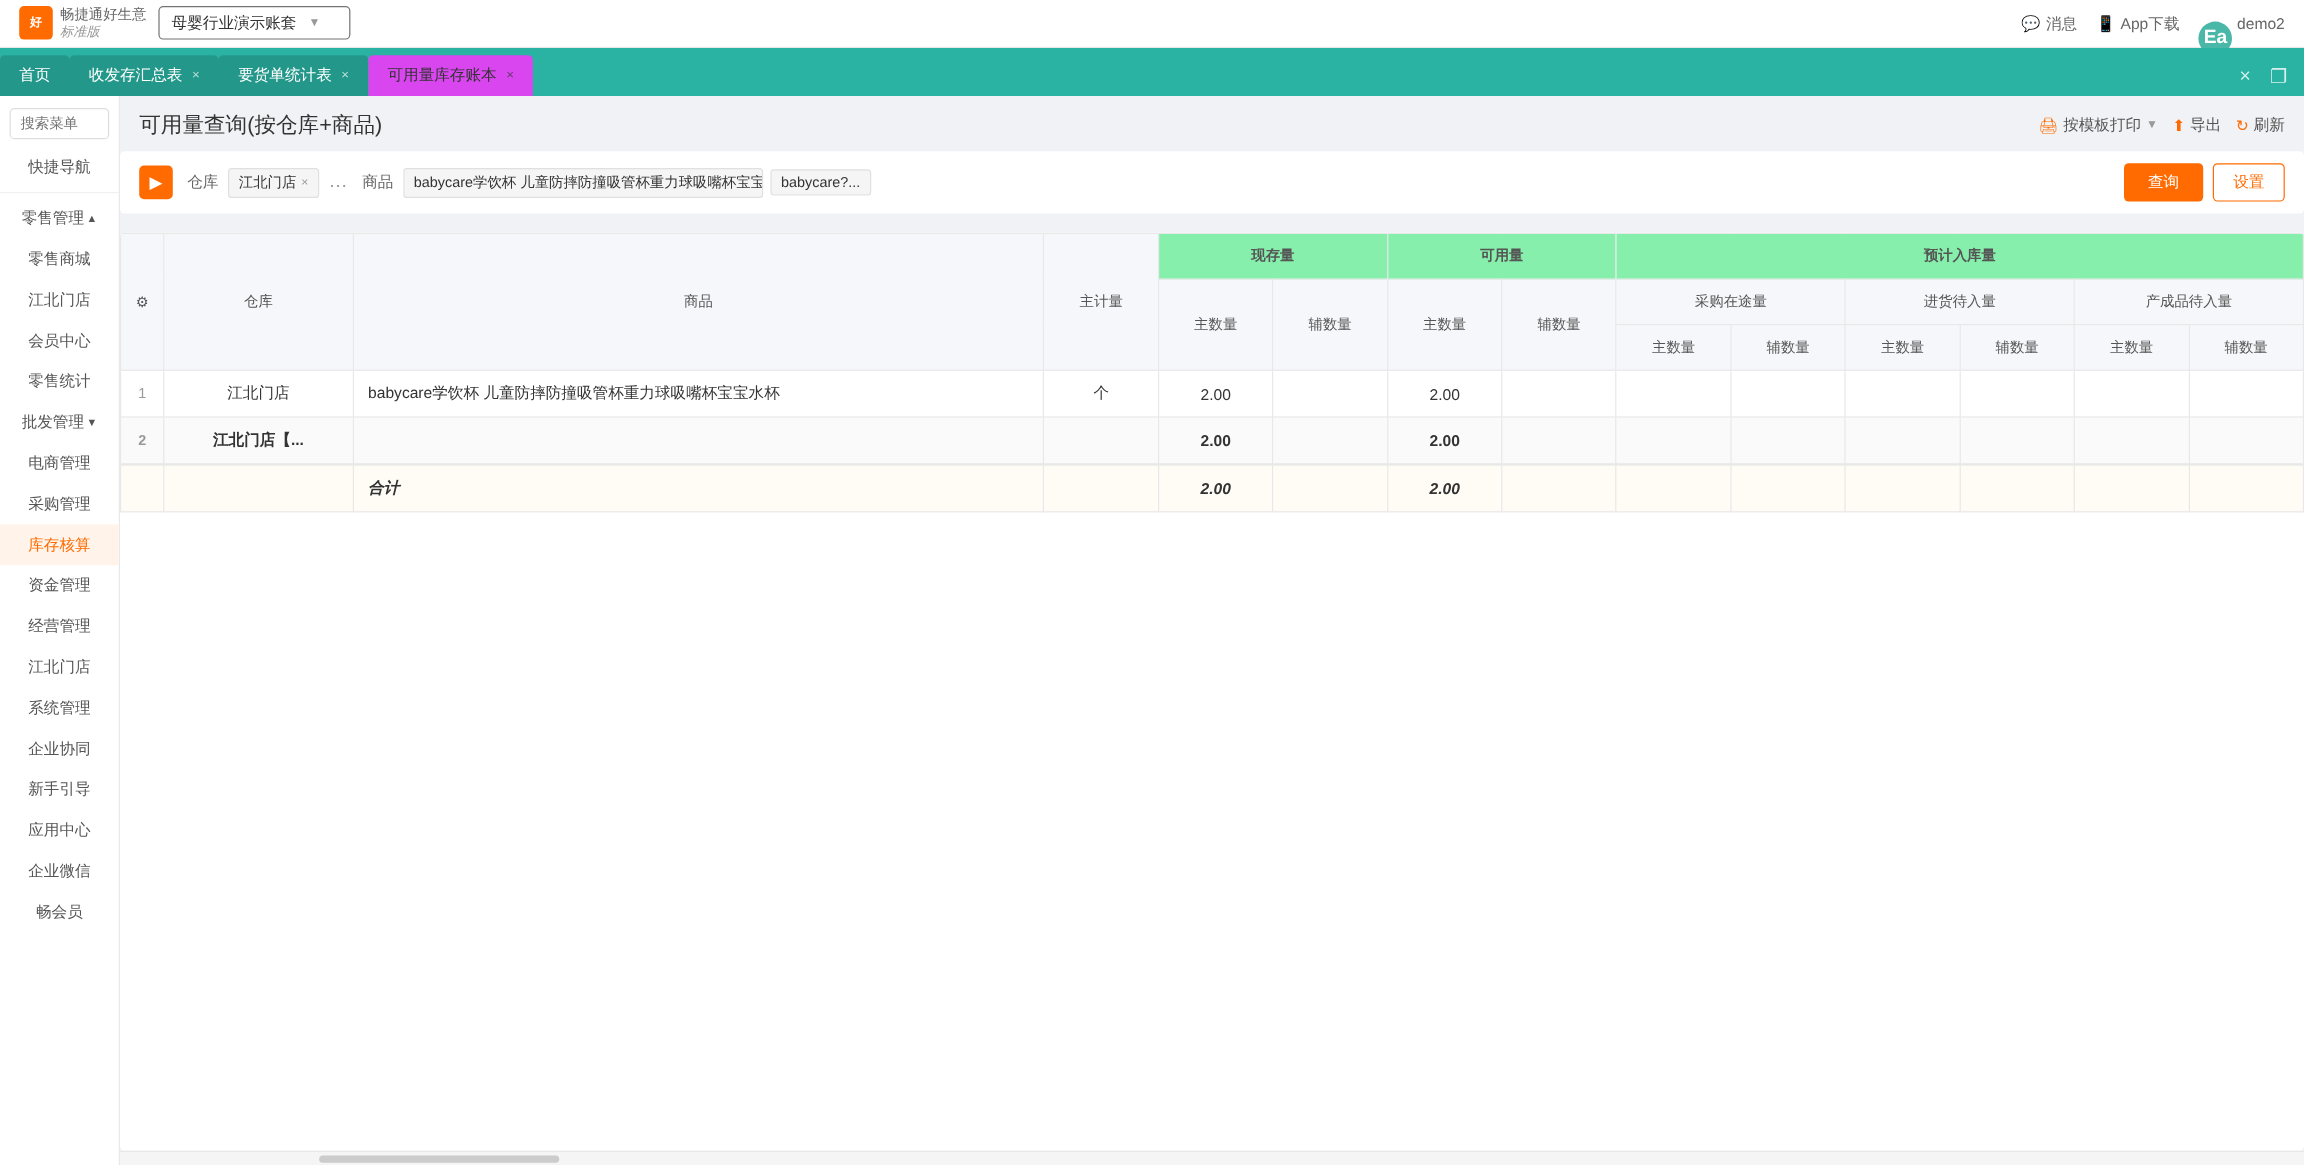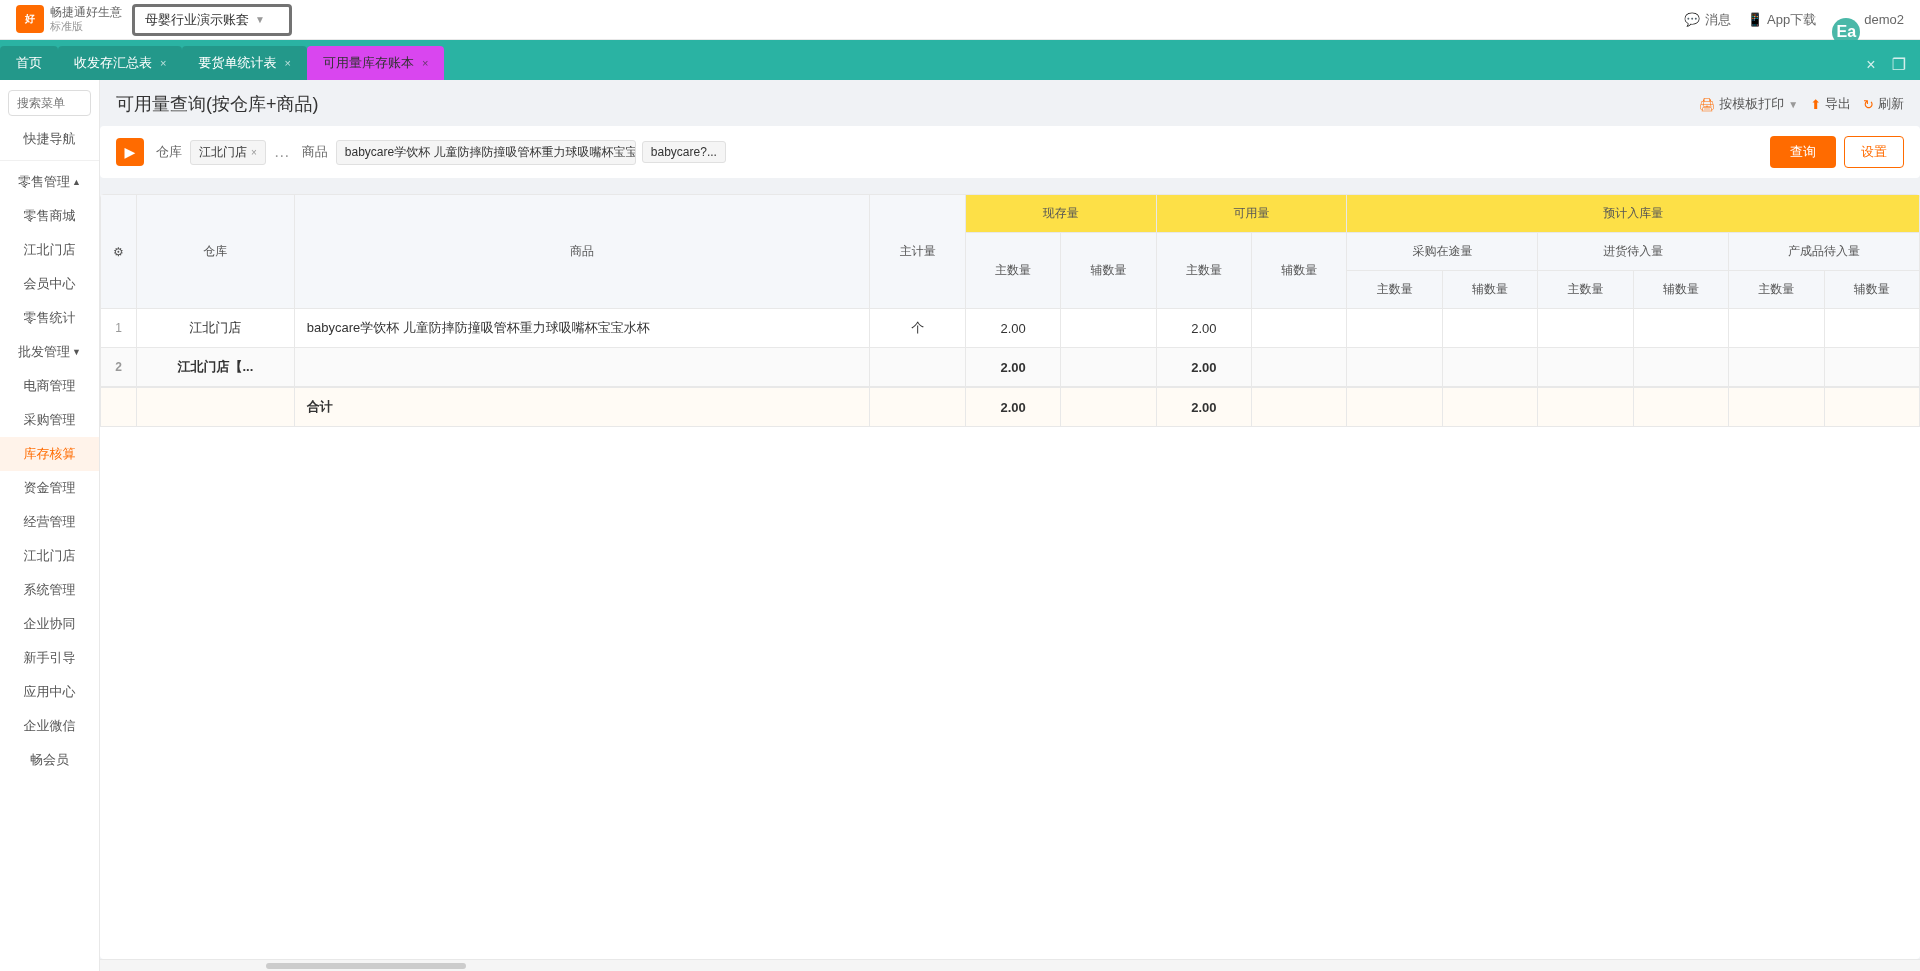--- a/index.html
+++ b/index.html
@@ -4,22 +4,22 @@
   <style>
     * { box-sizing: border-box; margin: 0; padding: 0; }
     body { font-family: 'Microsoft YaHei', Arial, sans-serif; font-size: 13px; color: #333; background: #f0f2f5; display: flex; flex-direction: column; height: 971px; overflow: hidden; }
 
     
     .top-bar { height: 40px; background: #fff; border-bottom: 1px solid #e8e8e8; display: flex; align-items: center; justify-content: space-between; padding: 0 16px; flex-shrink: 0; }
     .top-bar-left { display: flex; align-items: center; gap: 10px; }
     .brand-logo { display: flex; align-items: center; gap: 6px; }
     .brand-icon { width: 28px; height: 28px; background: #ff6b00; border-radius: 4px; display: flex; align-items: center; justify-content: center; color: white; font-size: 10px; font-weight: bold; }
     .brand-text { font-size: 12px; color: #666; line-height: 1.2; }
-    .edition-badge { font-size: 11px; color: #999; }
-    .industry-selector { border: 3px solid #737373; border-radius: 4px; padding: 4px 24px 4px 10px; font-size: 13px; color: #333; background: white; position: relative; cursor: pointer; display: flex; align-items: center; gap: 4px; min-width: 160px; }
+    .edition-badge { font-size: 11px; color: #999; font-style: italic; }
+    .industry-selector { border: 1px solid #737373; border-radius: 4px; padding: 4px 24px 4px 10px; font-size: 13px; color: #333; background: white; position: relative; cursor: pointer; display: flex; align-items: center; gap: 4px; min-width: 160px; }
     .top-bar-right { display: flex; align-items: center; gap: 16px; }
     .top-bar-action { display: flex; align-items: center; gap: 4px; color: #666; font-size: 13px; cursor: pointer; }
     .user-avatar { width: 28px; height: 28px; border-radius: 50%; background: #4ab8a8; display: flex; align-items: center; justify-content: center; color: white; font-size: 16px; font-weight: bold; margin-top: 24px; }
 
     
     .nav-tabs { height: 40px; background: #2ab3a3; display: flex; align-items: flex-end; padding: 0 0 0 0; flex-shrink: 0; position: relative; }
     .nav-tab { height: 34px; padding: 0 16px; display: flex; align-items: center; gap: 6px; font-size: 13px; cursor: pointer; border-radius: 4px 4px 0 0; margin-top: 6px; position: relative; color: rgba(255,255,255,0.85); }
     .nav-tab.active { background: #d946ef; color: #333; font-weight: 500; }
     .nav-tab.inactive { background: rgba(0,0,0,0.15); color: white; margin-top: 36px; }
     .nav-tab .close-btn { font-size: 11px; color: inherit; opacity: 0.7; cursor: pointer; margin-left: 2px; }
@@ -59,26 +59,26 @@
     .btn-query { background: #ff6b00; color: white; border: none; border-radius: 4px; padding: 6px 20px; font-size: 13px; cursor: pointer; }
     .btn-settings { background: white; color: #ff6b00; border: 1px solid #ff6b00; border-radius: 4px; padding: 6px 16px; font-size: 13px; cursor: pointer; }
 
     
     .table-container { flex: 1; overflow: auto; background: white; margin: 0; border-radius: 4px; }
     .data-table { width: 100%; border-collapse: collapse; font-size: 13px; }
     .data-table th { background: #f5f7fa; padding: 10px 12px; text-align: center; font-weight: 500; color: #555; border: 1px solid #e8e8e8; white-space: nowrap; font-size: 12px; }
     .data-table td { padding: 10px 12px; text-align: center; border: 1px solid #e8e8e8; color: #333; font-size: 13px; }
     .data-table .row-number { color: #999; font-size: 12px; }
     .data-table .product-name { text-align: left; }
-    .thead-group th.group-header { background: #fde047; border-bottom: none; }
+    .thead-group th.group-header { background: #86efac; border-bottom: none; font-weight: bold; }
     .col-settings { width: 36px; }
 
     
     .table-footer { background: #fffbf5; border-top: 2px solid #e8e8e8; }
-    .table-footer td { font-weight: 600; color: #333; }
+    .table-footer td { font-weight: 600; color: #333; font-style: italic; }
 
     
     .table-container::-webkit-scrollbar { height: 8px; width: 8px; }
     .table-container::-webkit-scrollbar-track { background: #f0f0f0; }
     .table-container::-webkit-scrollbar-thumb { background: #ccc; border-radius: 4px; }
     .sidebar-item-label { display: flex; align-items: center; justify-content: center; gap: 2px; }
   </style>
 </head>
 <body>
 

